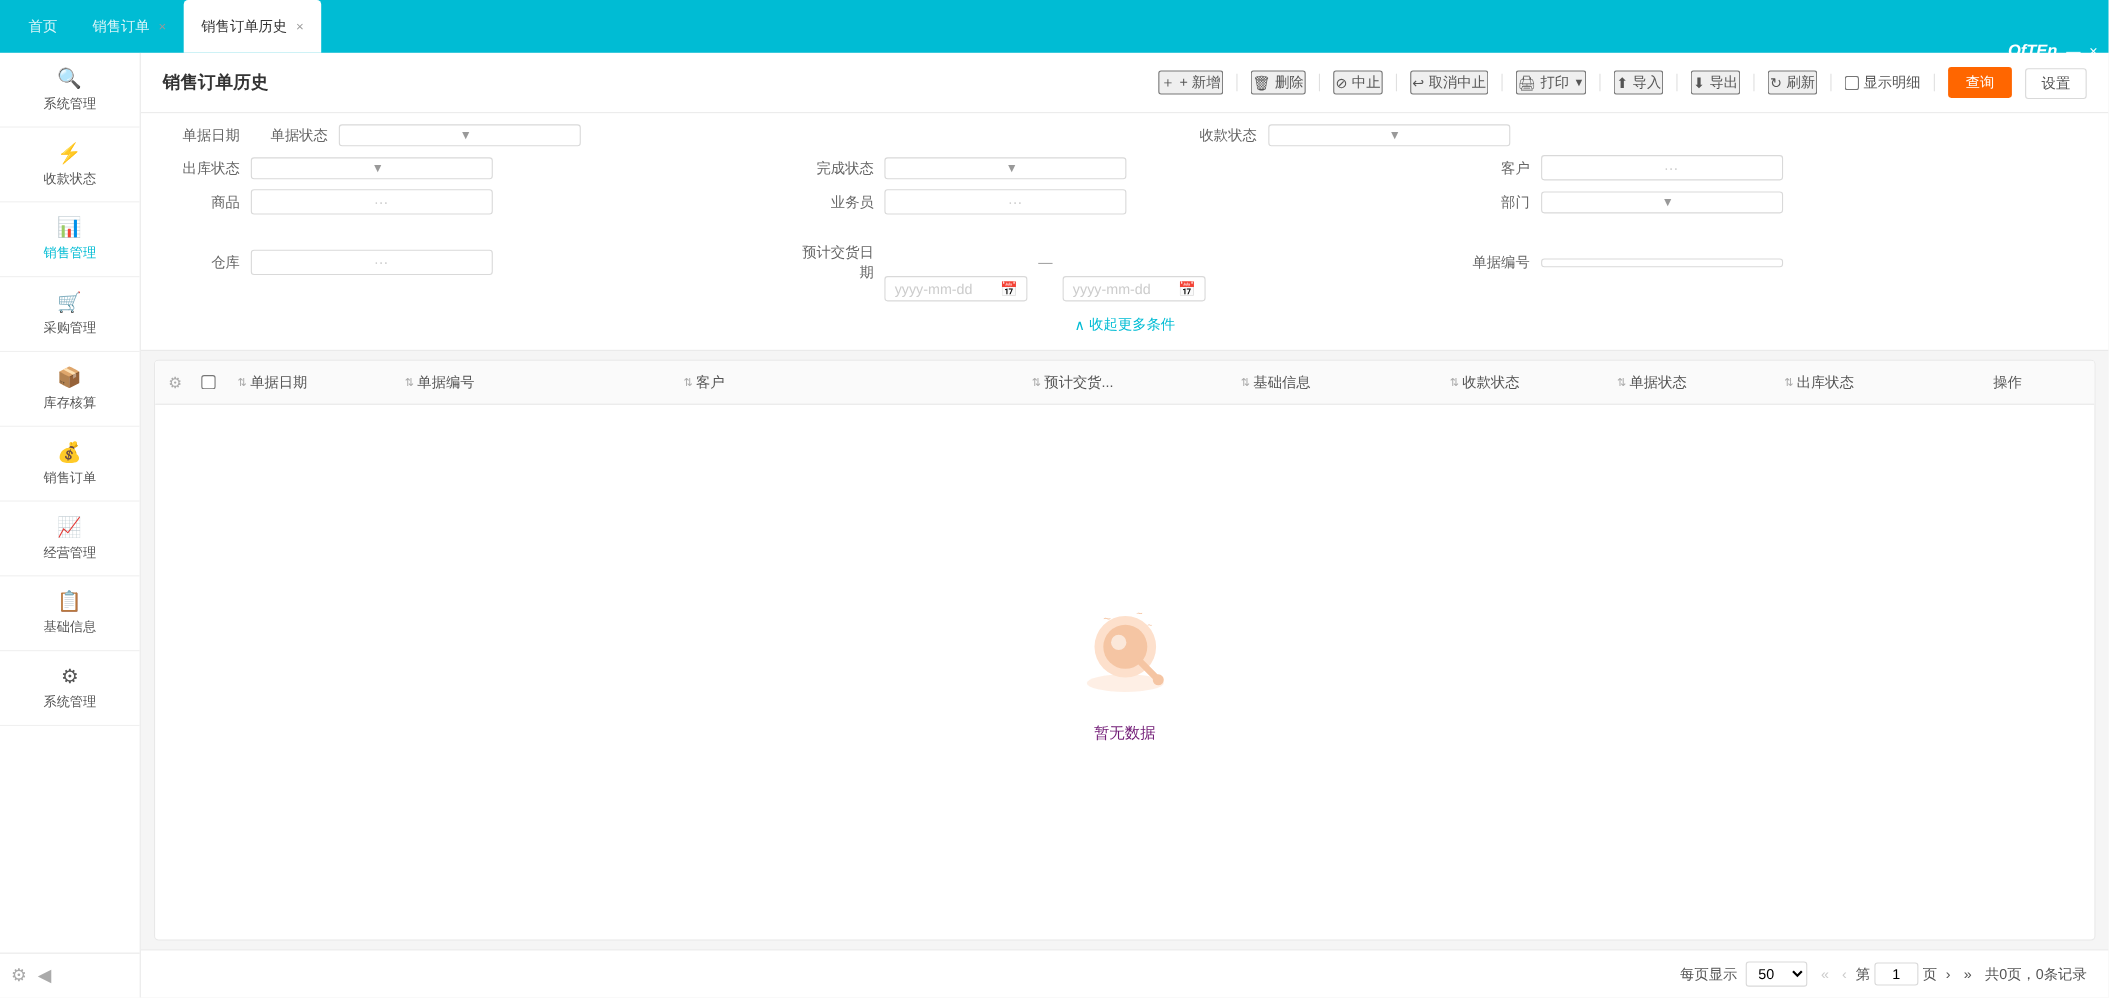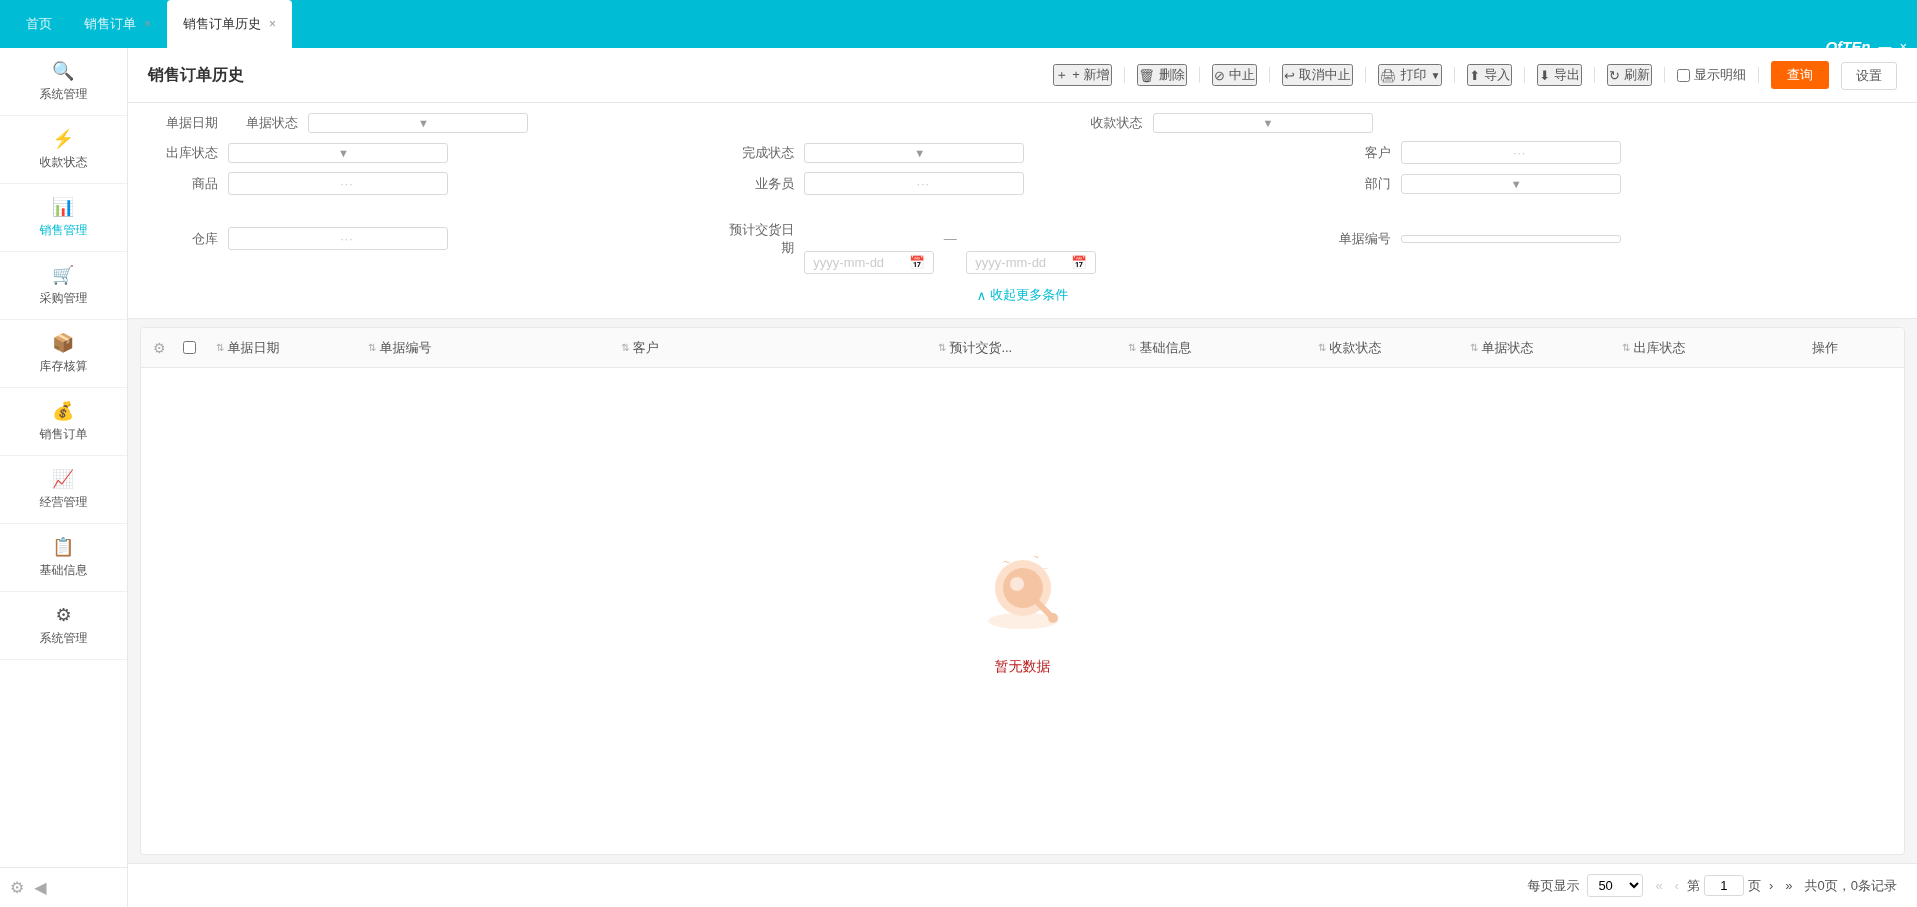--- a/index.html
+++ b/index.html
@@ -65,21 +65,21 @@
     .col-amount { flex: 1.5; }
     .col-payment { flex: 1.2; }
     .col-status { flex: 1.2; }
     .col-out { flex: 1.5; }
     .col-action { width: 80px; flex-shrink: 0; }
     .settings-icon { width: 30px; flex-shrink: 0; color: #aaa; cursor: pointer; font-size: 14px; }
 
     
     .empty-state { flex: 1; display: flex; flex-direction: column; align-items: center; justify-content: center; gap: 12px; }
     .empty-icon { width: 100px; height: 100px; position: relative; }
-    .empty-text { color: #b91c1c; font-size: 14px; }
+    .empty-text { color: #701a75; font-size: 14px; }
 
     
     .pagination { display: flex; align-items: center; justify-content: flex-end; padding: 10px 20px; gap: 8px; background: #fff; border-top: 1px solid #e8e8e8; flex-shrink: 0; font-size: 13px; color: #555; }
     .page-size-select { border: 1px solid #d9d9d9; border-radius: 3px; padding: 2px 6px; font-size: 13px; background: #fff; }
     .page-nav { display: flex; align-items: center; gap: 4px; }
     .page-nav-btn { border: none; background: none; cursor: pointer; color: #555; font-size: 13px; padding: 2px 4px; }
     .page-nav-btn:disabled { color: #ccc; cursor: default; }
     .page-input { border: 1px solid #d9d9d9; border-radius: 3px; width: 40px; text-align: center; padding: 2px 4px; font-size: 13px; }
 
     

